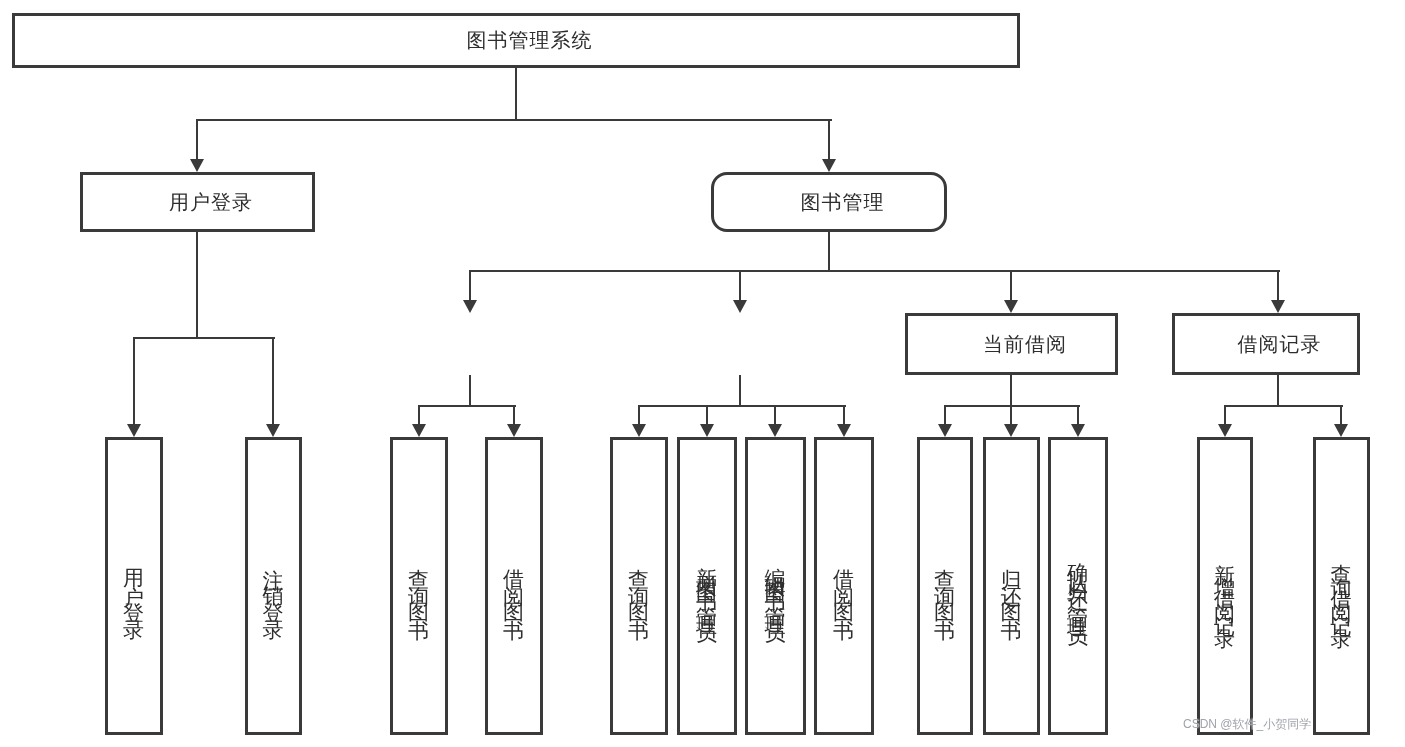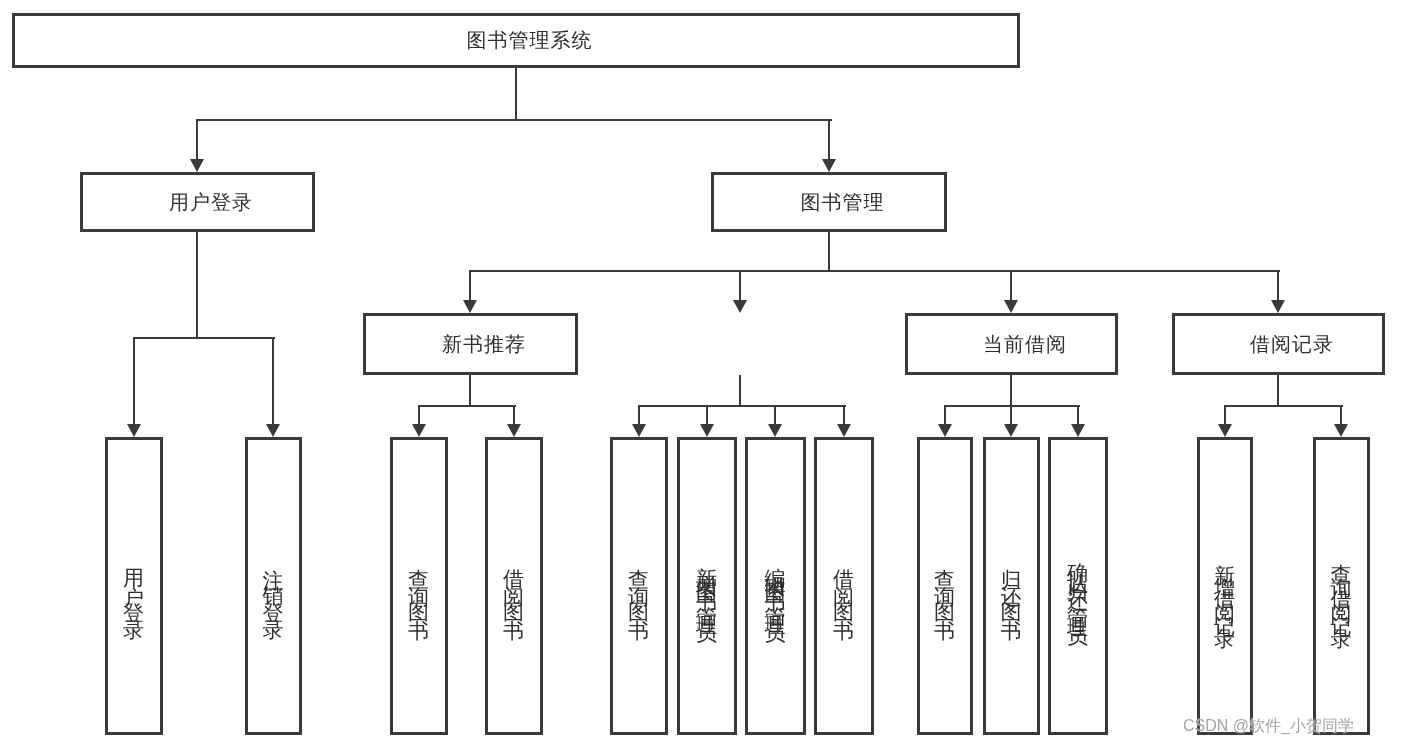--- a/index.html
+++ b/index.html
@@ -50,50 +50,47 @@
     position:absolute;
     width:0;height:0;
     border-left:7px solid transparent;
     border-right:7px solid transparent;
     border-top:13px solid var(--line);
   }
   .watermark{
     position:absolute;
     left:1183px;
     top:716px;
-    font-size:16px;
+    font-size:12px;
     color:var(--wm);
     z-index:10;
     white-space:nowrap;
     text-shadow:0 0 2px #ffffff;
   }
 </style>
 </head>
 <body>
 
 <div id="canvas">
 
   <div class="node h-node" style="left:12px;top:13px;width:1008px;height:55px;">
     <span>图书管理系统</span>
   </div>
 
   <div class="node h-node" style="left:80px;top:172px;width:235px;height:60px;">
     <span>用户登录</span>
   </div>
-  <div class="node h-node" style="left:711px;top:172px;width:236px;height:60px;">
+  <div class="node h-node" style="left:711px;top:172px;width:236px;height:60px;border-radius:16px;">
     <span>图书管理</span>
   </div>
 
-  <div class="node h-node" style="left:363px;top:313px;width:215px;height:62px;">
-    <span>新书推荐</span>
-  </div>
   <div class="node h-node" style="left:905px;top:313px;width:213px;height:62px;">
     <span>当前借阅</span>
   </div>
-  <div class="node h-node" style="left:1172px;top:313px;width:213px;height:62px;">
+  <div class="node h-node" style="left:1172px;top:313px;width:188px;height:62px;">
     <span>借阅记录</span>
   </div>
 
   <div class="node v-node sp17" style="left:105px;top:437px;width:58px;height:298px;">
     <span>用户登录</span>
   </div>
   <div class="node v-node sp17" style="left:245px;top:437px;width:57px;height:298px;">
     <span>注销登录</span>
   </div>
 

